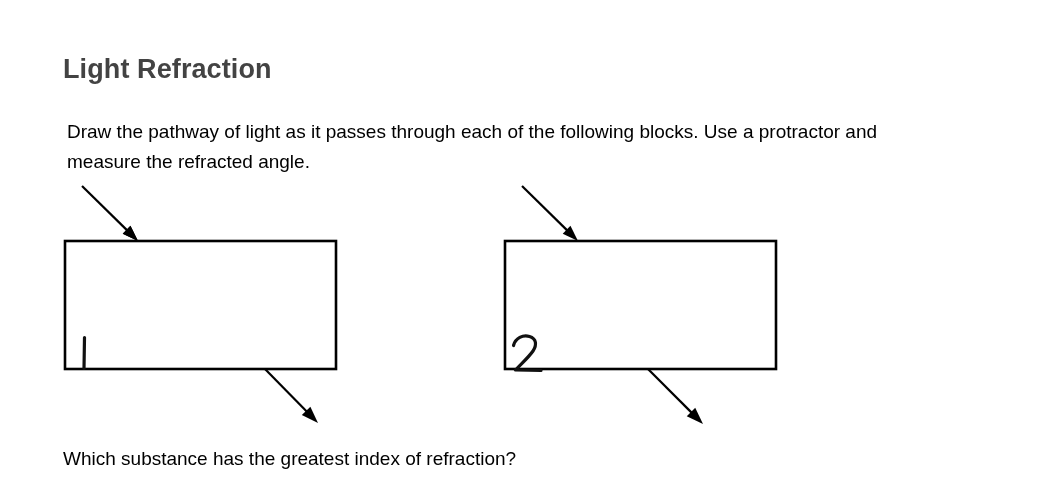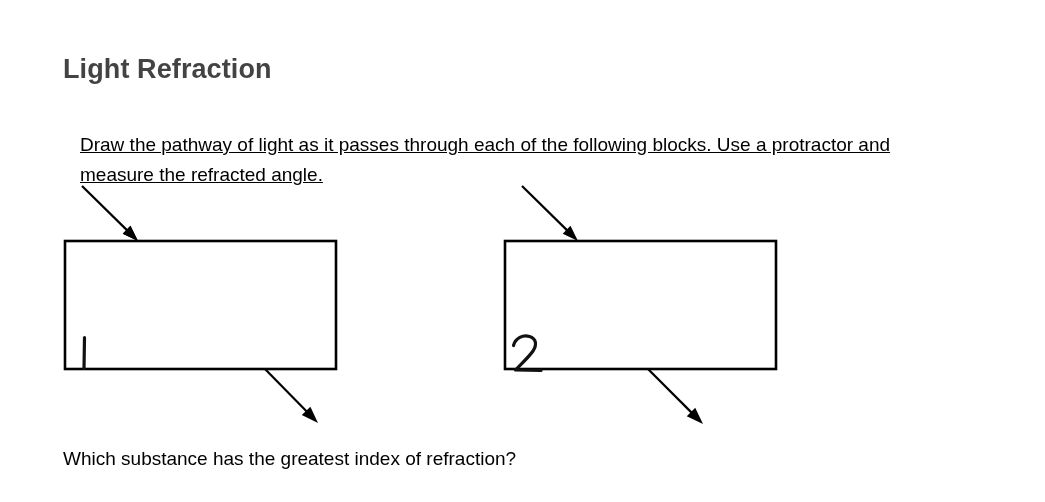--- a/index.html
+++ b/index.html
@@ -33,25 +33,24 @@
     letter-spacing: 0.1px;
     white-space: nowrap;
   }
 
   
   #instructions {
     position: absolute;
     left: 63px;
     top: 113px;
     width: 880px;
-    margin: 17px;
+    margin: 4px;
     font-size: 19px;
     line-height: 30px;
     color: #000000;
-    text-decoration: underline;
   }
 
   
   #closing-question {
     position: absolute;
     left: 63px;
     top: 445px;
     margin: 0;
     font-size: 19px;
     line-height: 28px;

